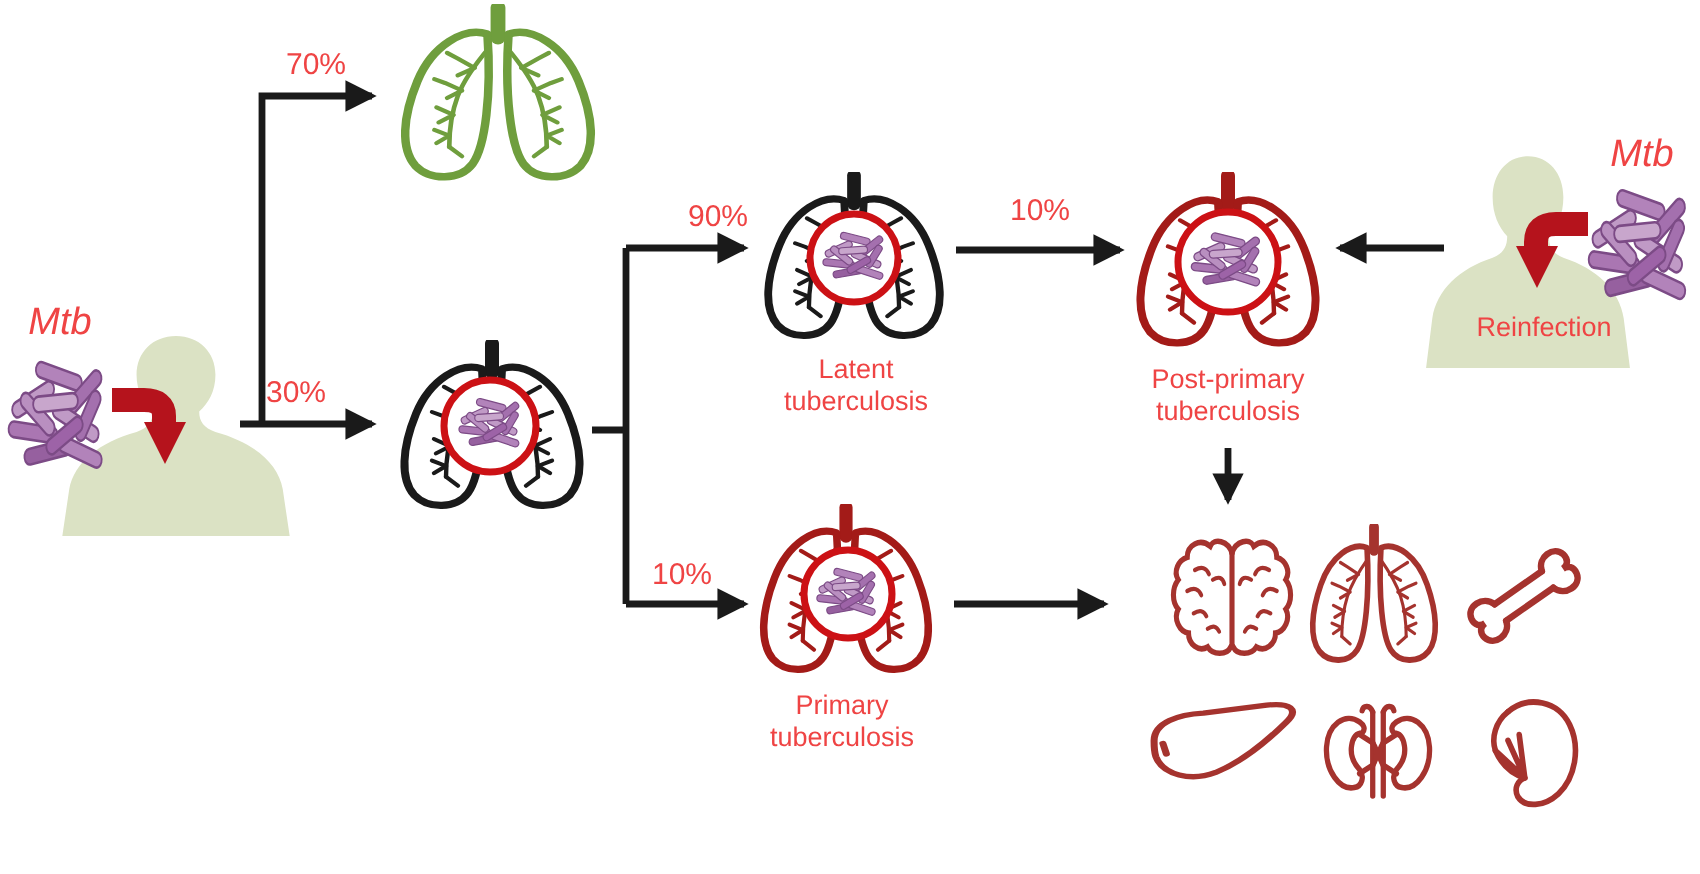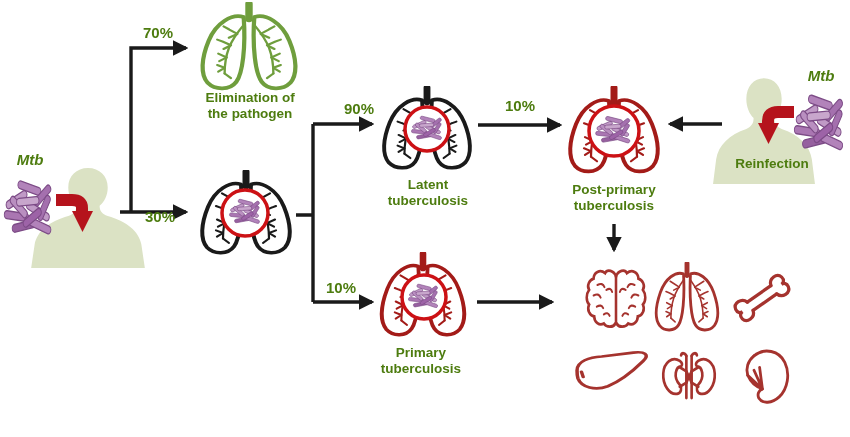--- a/index.html
+++ b/index.html
@@ -1,22 +1,22 @@
 <!DOCTYPE html>
 <html><head>
 <meta charset="utf-8">
 <style>
   html,body{margin:0;padding:0;background:#fff;}
   .canvas{position:relative;width:850px;height:437px;background:#ffffff;
           font-family:"Liberation Sans",sans-serif;overflow:hidden;}
   svg.stage{position:absolute;left:0;top:0;}
-  .lbl{position:absolute;font-weight:bold;color:#4d7c0f;font-size:13.5px;
+  .lbl{position:absolute;font-weight:normal;color:#ef4444;font-size:13.5px;
        line-height:1.18;text-align:center;white-space:pre-line;}
   .pct{font-size:15px;}
-  .mtb{font-style:italic;font-size:15px;}
+  .mtb{font-style:italic;font-size:19px;}
   .nowrap{white-space:nowrap;}
   .ink{color:#1a1a1a}.green{color:#6f9e3d}.lungred{color:#a31b18}.organ{color:#a5332e}
 </style>
 </head>
 <body>
 
 <div class="canvas">
 
 <svg class="stage" width="850" height="437" viewBox="0 0 850 437">
   <defs>
@@ -177,24 +177,22 @@
     <use href="#sym-bone" x="726" y="262" width="72" height="72"></use>
     <use href="#sym-liver" x="570" y="344" width="88" height="66"></use>
     <use href="#sym-kidneys" x="656" y="342" width="66" height="70"></use>
     <use href="#sym-spleen" x="726" y="340" width="70" height="72"></use>
   </g>
 </svg>
 
 <div class="lbl mtb" style="left:4px;top:151px;width:52px;">Mtb</div>
 
 <div class="lbl pct" style="left:134px;top:24px;width:48px;">70%</div>
-<div class="lbl pct" style="left:136px;top:188px;width:48px;margin-top:20px;">30%</div>
-
-<div class="lbl" style="left:183px;top:90px;width:134px;">Elimination of
-the pathogen</div>
+<div class="lbl pct" style="left:124px;top:188px;width:48px;">30%</div>
+
 
 <div class="lbl pct" style="left:335px;top:100px;width:48px;">90%</div>
 <div class="lbl pct" style="left:317px;top:279px;width:48px;">10%</div>
 
 <div class="lbl" style="left:368px;top:177px;width:120px;text-align:center;">Latent
 tuberculosis</div>
 
 <div class="lbl pct" style="left:494px;top:97px;width:52px;">10%</div>
 
 <div class="lbl" style="left:551px;top:182px;width:126px;">Post-primary

